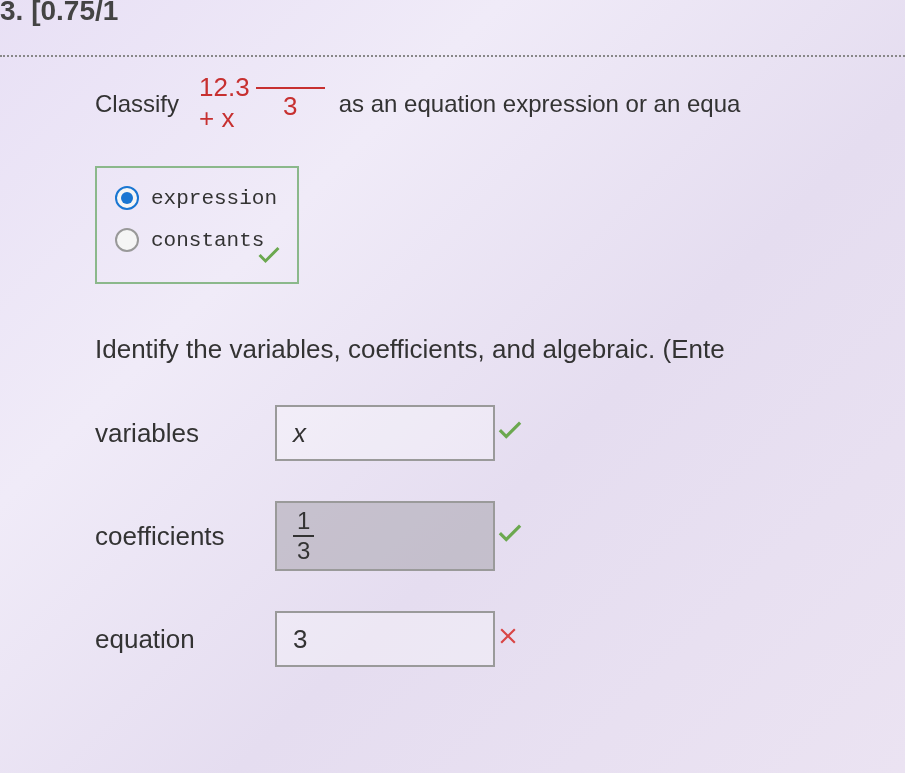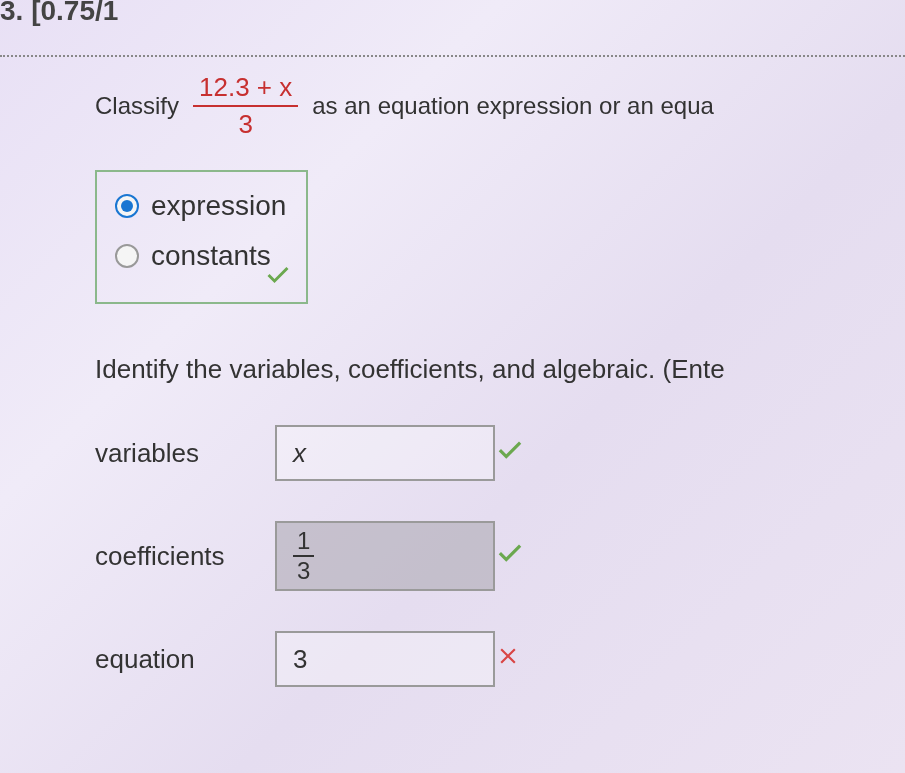--- a/index.html
+++ b/index.html
@@ -36,21 +36,21 @@
       padding: 72px 20px 0 95px;
     }
     .classify-line {
       display: flex;
       align-items: center;
       gap: 8px;
       margin-bottom: 30px;
     }
     .fraction {
       display: inline-flex;
-      flex-direction: column;
+      flex-direction: row;
       align-items: center;
       vertical-align: middle;
       color: #c73030;
       font-size: 26px;
       margin: 0 6px;
     }
     .fraction .numerator {
       padding: 0 6px 2px 6px;
     }
     .fraction .denominator {
@@ -64,21 +64,22 @@
       padding: 18px 20px 12px 18px;
       display: inline-block;
       margin-bottom: 50px;
       position: relative;
     }
     .radio-row {
       display: flex;
       align-items: center;
       gap: 12px;
       margin-bottom: 18px;
-      font-size: 28px;
+      font-size: 21px;
+      font-family: Liberation Mono, monospace;
     }
     .radio {
       width: 24px;
       height: 24px;
       border: 2px solid #999;
       border-radius: 50%;
       display: flex;
       align-items: center;
       justify-content: center;
       background: #f5f5f5;

